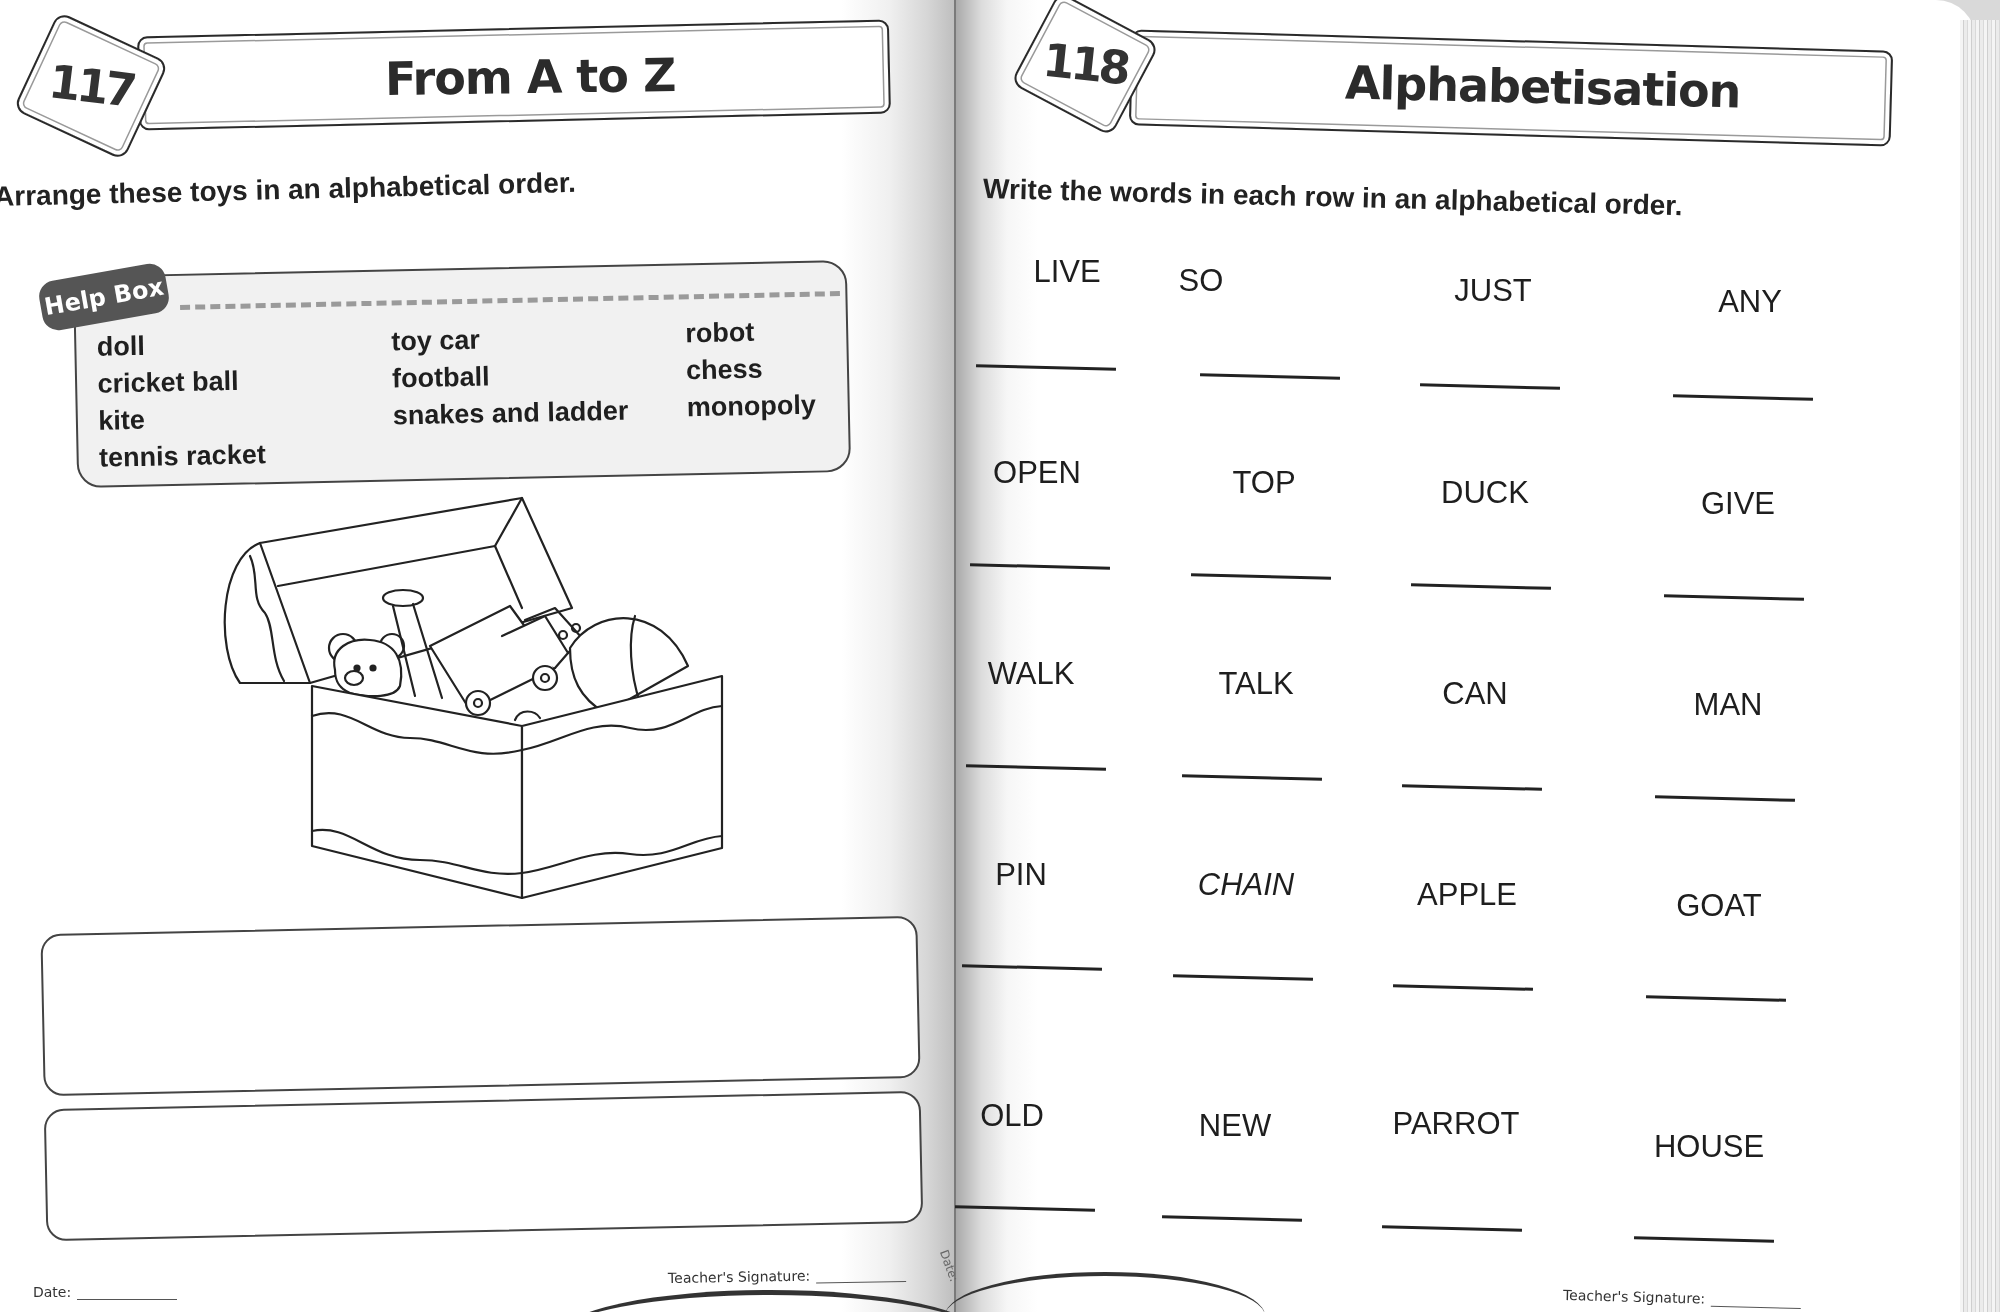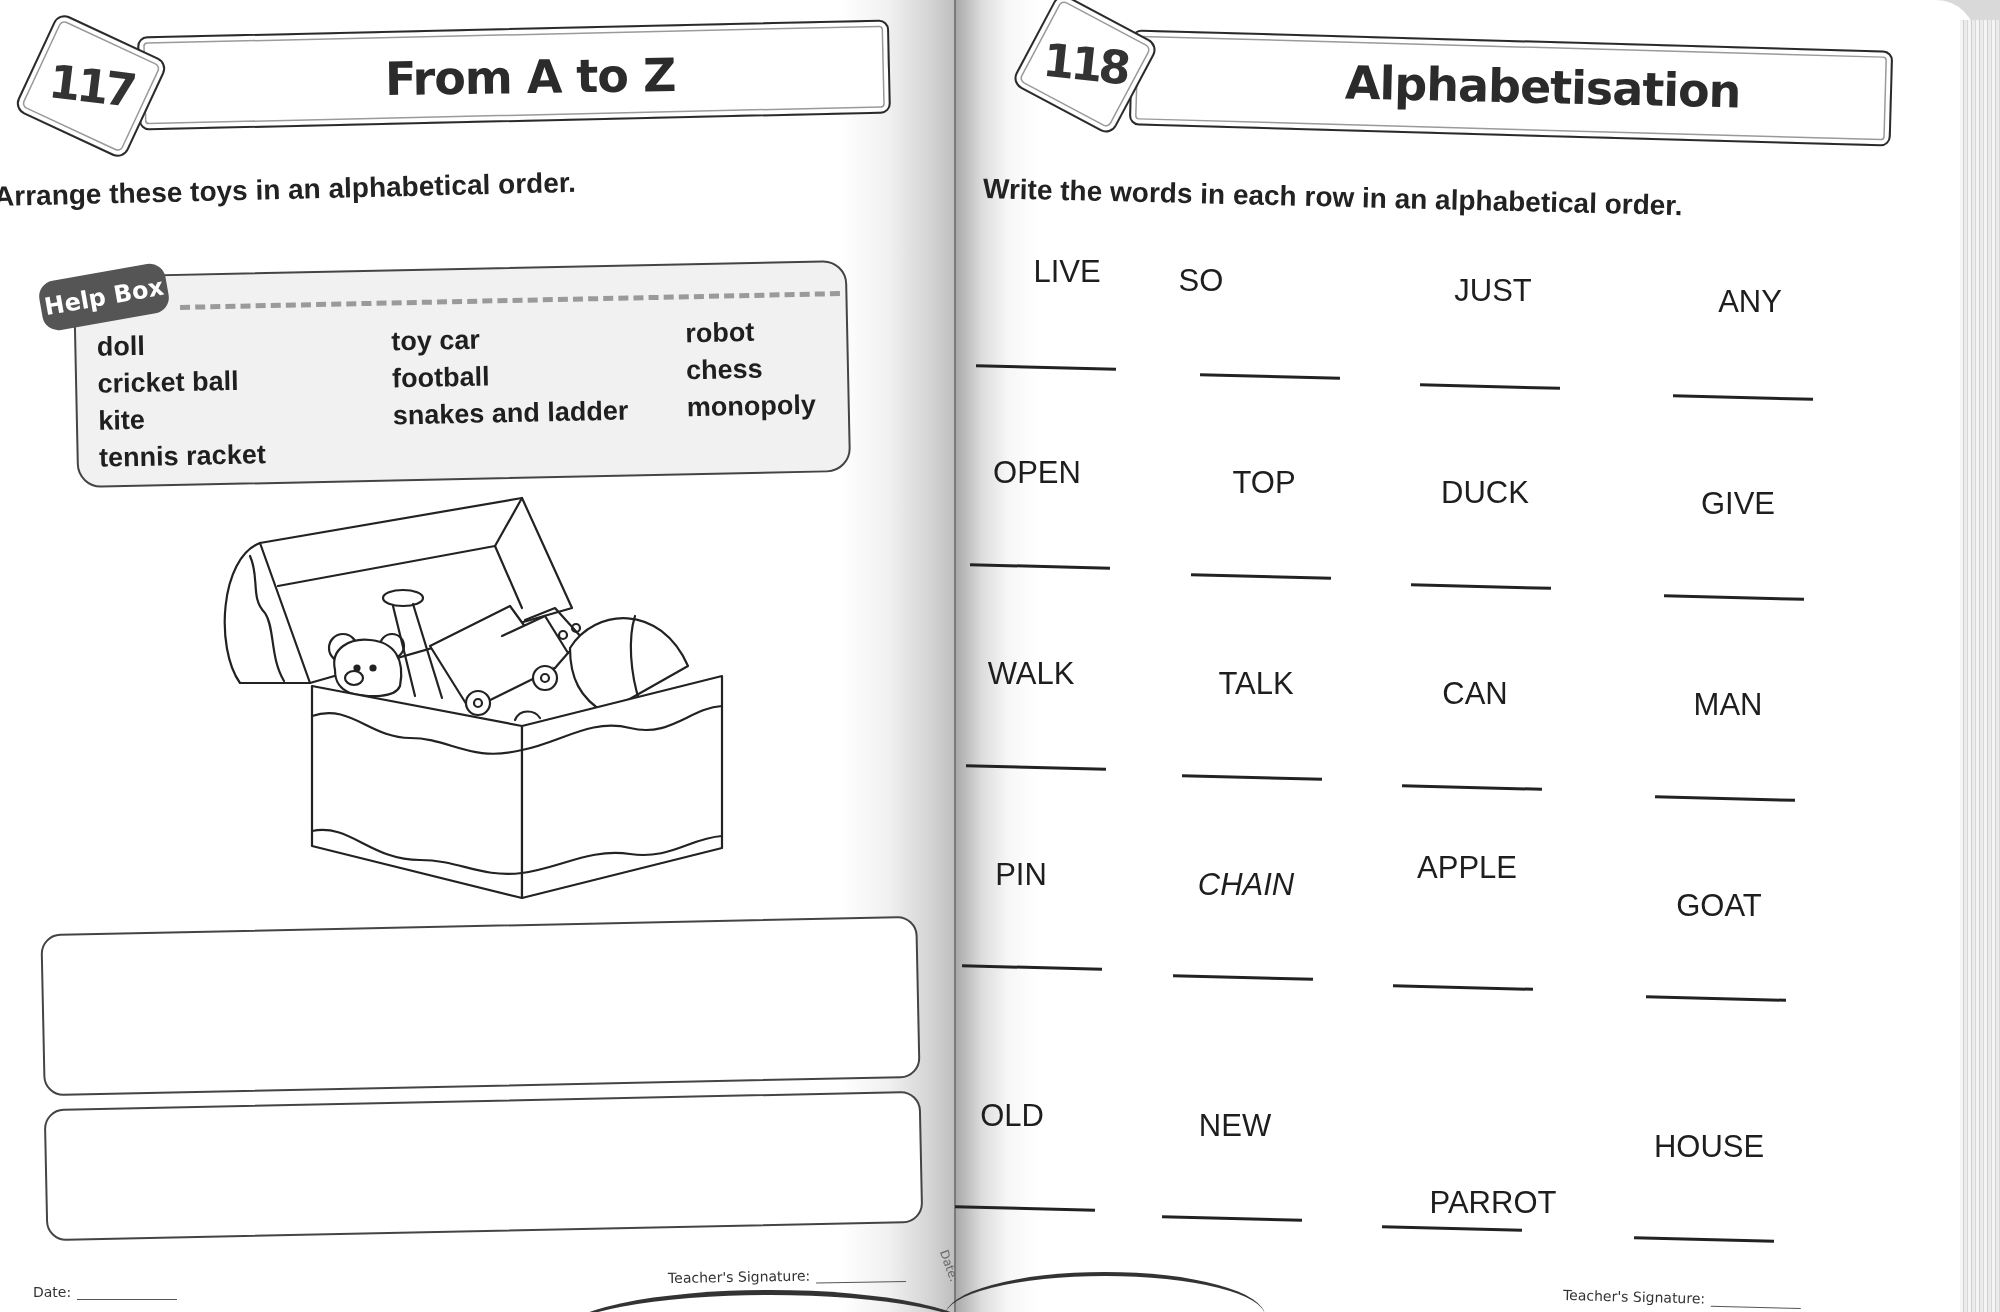--- a/index.html
+++ b/index.html
@@ -190,30 +190,30 @@
 <div class="word" style="left:1256px; top:666px;">TALK</div>
 <div class="word" style="left:1475px; top:676px;">CAN</div>
 <div class="word" style="left:1728px; top:687px;text-align:right;">MAN</div>
 <div class="uline" style="left:966px; top:766px; transform: rotate(1.5deg);"></div>
 <div class="uline" style="left:1182px; top:776px; transform: rotate(1.5deg);"></div>
 <div class="uline" style="left:1402px; top:786px; transform: rotate(1.5deg);"></div>
 <div class="uline" style="left:1655px; top:797px; transform: rotate(1.5deg);"></div>
 
 <div class="word" style="left:1021px; top:857px;">PIN</div>
 <div class="word" style="left:1246px; top:867px;font-style:italic;">CHAIN</div>
-<div class="word" style="left:1467px; top:850px;">APPLE</div>
+<div class="word" style="left:1467px; top:877px;">APPLE</div>
 <div class="word" style="left:1719px; top:888px;">GOAT</div>
 <div class="uline" style="left:962px; top:966px; transform: rotate(1.5deg);"></div>
 <div class="uline" style="left:1173px; top:976px; transform: rotate(1.5deg);"></div>
 <div class="uline" style="left:1393px; top:986px; transform: rotate(1.5deg);"></div>
 <div class="uline" style="left:1646px; top:997px; transform: rotate(1.5deg);"></div>
 
 <div class="word" style="left:1012px; top:1098px;">OLD</div>
 <div class="word" style="left:1235px; top:1108px;">NEW</div>
-<div class="word" style="left:1456px; top:1185px;margin-left:37px;">PARROT</div>
+<div class="word" style="left:1456px; top:1106px;">PARROT</div>
 <div class="word" style="left:1709px; top:1129px;">HOUSE</div>
 <div class="uline" style="left:955px; top:1207px; transform: rotate(1.5deg);"></div>
 <div class="uline" style="left:1162px; top:1217px; transform: rotate(1.5deg);"></div>
 <div class="uline" style="left:1382px; top:1227px; transform: rotate(1.5deg);"></div>
 <div class="uline" style="left:1634px; top:1238px; transform: rotate(1.5deg);"></div>
 
 <div class="footer-text" style="left:950px; top:1248px; transform: rotate(70deg); transform-origin: left top; font-size:12px; color:#666;">
   <span>Date:</span>
 </div>
 <div class="footer-text" style="left:1563px; top:1290px; transform: rotate(1.5deg);">

